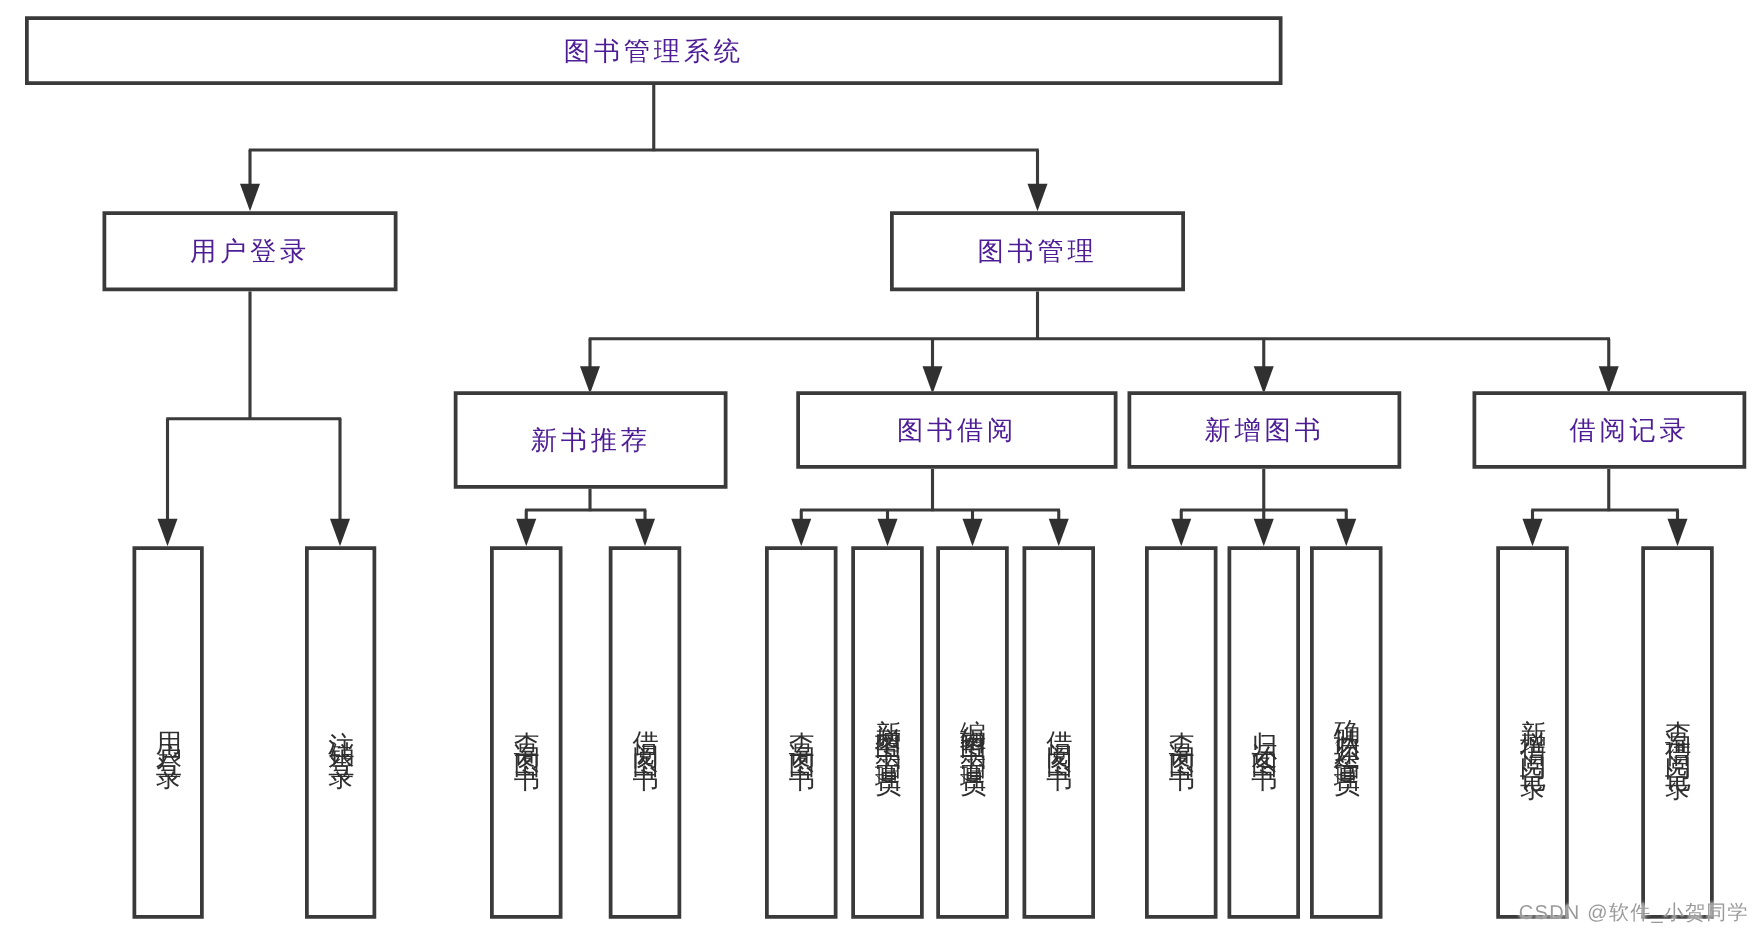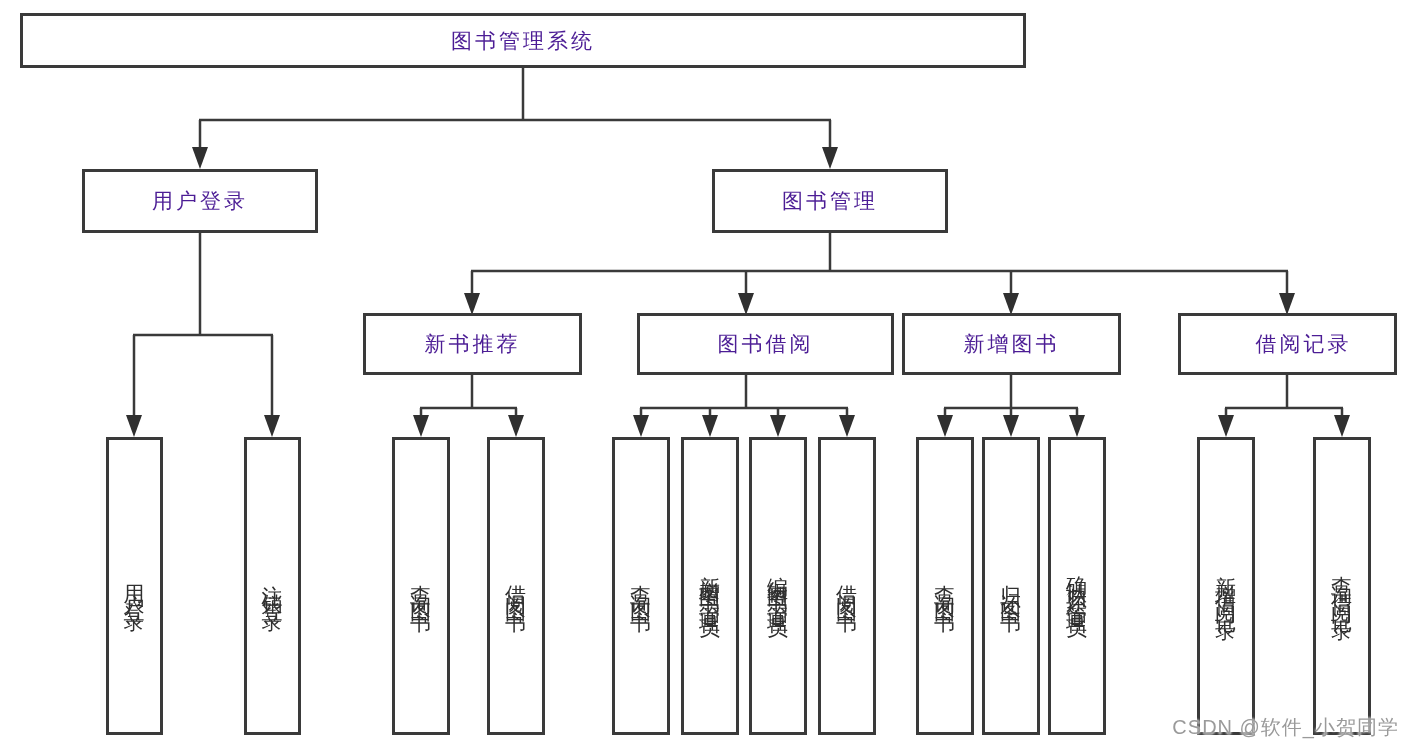--- a/index.html
+++ b/index.html
@@ -41,21 +41,21 @@
     letter-spacing: 9px;
     line-height: 1;
     color: #2f2f2f;
     white-space: nowrap;
   }
   .v-label.long { letter-spacing: 6px; }
   .watermark {
     position: absolute;
     right: 6px;
     bottom: 6px;
-    font-size: 20px;
+    font-size: 16px;
     color: #9a9a9a;
     letter-spacing: 1px;
     text-shadow: 0 0 3px #ffffff, 0 0 3px #ffffff;
     z-index: 5;
     white-space: nowrap;
   }
 </style>
 </head>
 <body>
 
@@ -134,21 +134,21 @@
     <span class="h-label">图书管理系统</span>
   </div>
 
   <div class="box" style="left:82px; top:169px; width:236px; height:64px;">
     <span class="h-label">用户登录</span>
   </div>
   <div class="box" style="left:712px; top:169px; width:236px; height:64px;">
     <span class="h-label">图书管理</span>
   </div>
 
-  <div class="box" style="left:363px; top:313px; width:219px; height:62px;">
+  <div class="box" style="left:363px; top:313px; width:219px; height:78px;">
     <span class="h-label">新书推荐</span>
   </div>
   <div class="box" style="left:637px; top:313px; width:257px; height:62px;">
     <span class="h-label">图书借阅</span>
   </div>
   <div class="box" style="left:902px; top:313px; width:219px; height:62px;">
     <span class="h-label">新增图书</span>
   </div>
   <div class="box" style="left:1178px; top:313px; width:219px; height:62px;padding-left:32px;">
     <span class="h-label">借阅记录</span>

